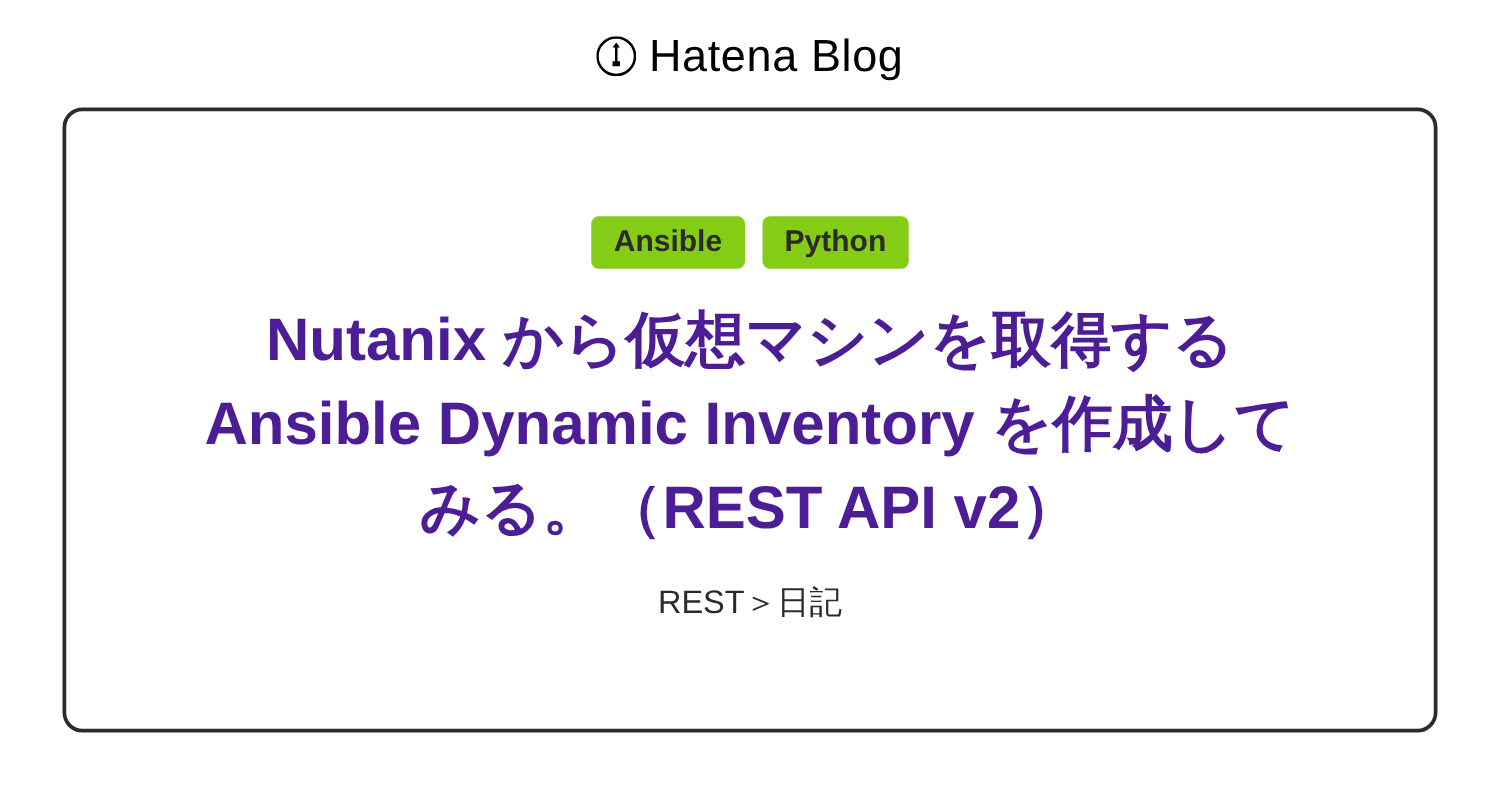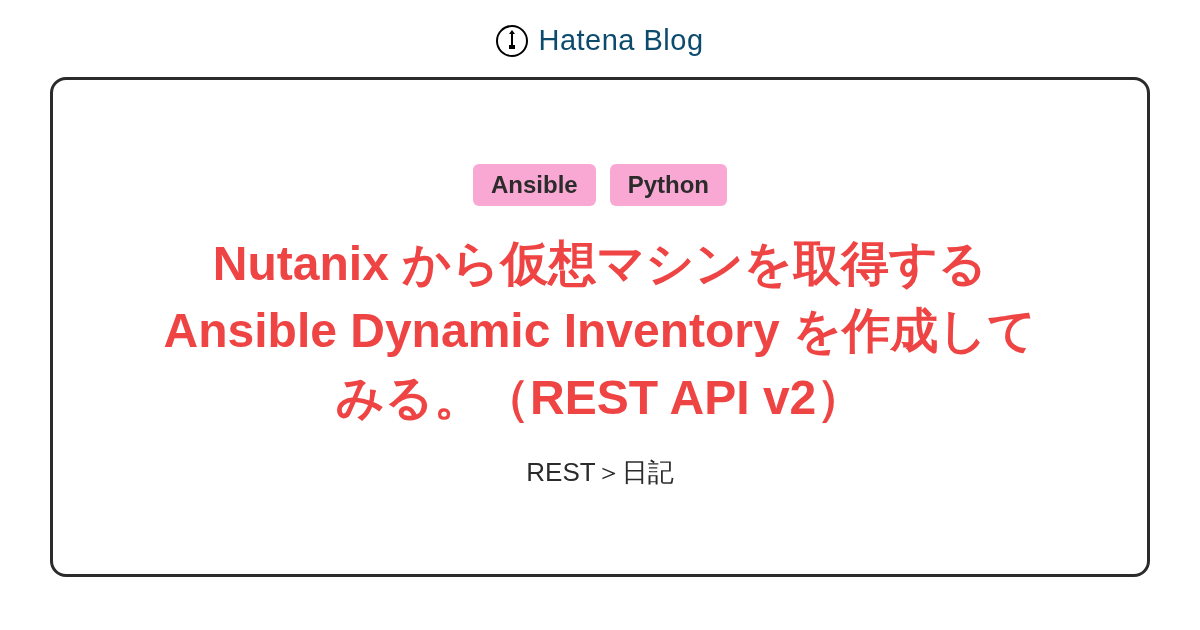--- a/index.html
+++ b/index.html
@@ -25,53 +25,53 @@
       padding: 24px 0 20px 0;
     }
     .logo-icon {
       width: 32px;
       height: 32px;
       display: flex;
       align-items: center;
       justify-content: center;
     }
     .logo-text {
-      font-size: 29px;
+      font-size: 36px;
       font-weight: 500;
-      color: #0c4a6e;
+      color: #000000;
       letter-spacing: 0.5px;
     }
     .card {
       width: 1100px;
       height: 500px;
       border: 3px solid #2b2b2b;
       border-radius: 16px;
       display: flex;
       flex-direction: column;
       align-items: center;
       justify-content: center;
       padding: 30px 60px;
     }
     .tags {
       display: flex;
       gap: 14px;
       margin-bottom: 24px;
     }
     .tag {
-      background: #f9a8d4;
+      background: #84cc16;
       color: #2b2b2b;
       font-size: 24px;
       font-weight: 600;
       padding: 7px 18px;
       border-radius: 6px;
     }
     .title {
       font-size: 48px;
       font-weight: 700;
-      color: #ef4444;
+      color: #4c1d95;
       text-align: center;
       line-height: 1.4;
       margin-bottom: 24px;
       max-width: 900px;
     }
     .blog-name {
       font-size: 26px;
       font-weight: 500;
       color: #2b2b2b;
       text-align: center;

